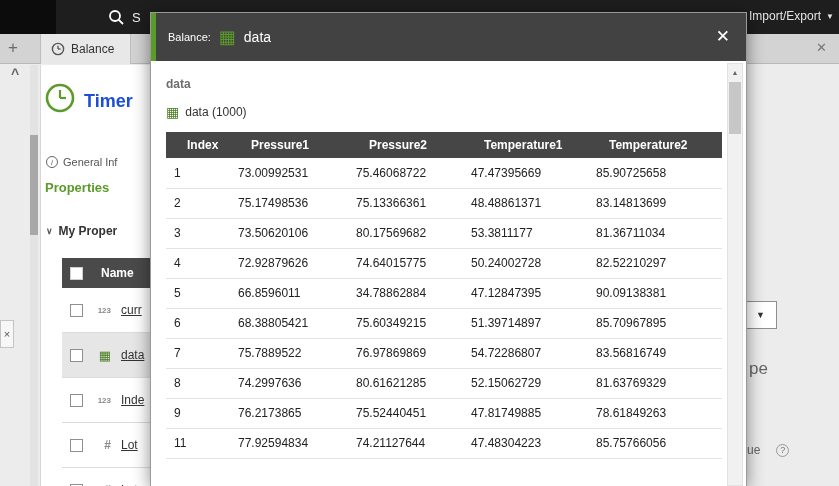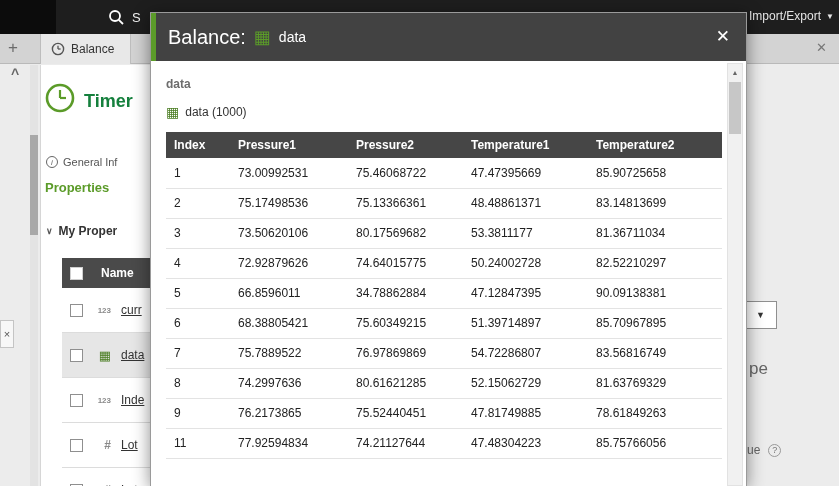--- a/index.html
+++ b/index.html
@@ -29,21 +29,21 @@
   
   .rail-bg{position:absolute;left:0;top:65px;width:41px;height:421px;background:#ececec;border-right:1px solid #d6d6d6;z-index:2;}
   .rail-up{position:absolute;left:11px;top:66px;font-size:14px;font-weight:bold;color:#666;z-index:3;cursor:pointer;}
   .rail-scroll{position:absolute;left:30px;top:65px;width:8px;height:421px;background:#e3e3e3;z-index:3;}
   .rail-thumb{position:absolute;left:30px;top:135px;width:8px;height:100px;background:#a8a8a8;z-index:3;cursor:grab;}
   .rail-collapse{position:absolute;left:0;top:320px;width:14px;height:28px;background:#f7f7f7;border:1px solid #c4c4c4;display:flex;align-items:center;justify-content:center;font-size:11px;color:#555;z-index:3;cursor:pointer;}
 
   
   .content-panel{position:absolute;left:41px;top:65px;width:706px;height:421px;background:#fff;z-index:1;}
   .big-clock{position:absolute;left:44px;top:82px;z-index:2;}
-  .page-title{position:absolute;left:84px;top:88px;height:26px;line-height:26px;font-size:18px;font-weight:bold;color:#15803d;z-index:2;}
+  .page-title{position:absolute;left:84px;top:88px;height:26px;line-height:26px;font-size:18px;font-weight:bold;color:#1d4ed8;z-index:2;}
   .general-tab{position:absolute;left:46px;top:156px;display:flex;align-items:center;gap:5px;font-size:11px;color:#555;z-index:2;cursor:pointer;}
   .info-circle{width:12px;height:12px;border:1px solid #666;border-radius:50%;font-size:8px;color:#666;display:flex;align-items:center;justify-content:center;font-style:italic;}
   .props-heading{position:absolute;left:45px;top:180px;font-size:13px;font-weight:bold;color:var(--accent);z-index:2;}
   .my-props{position:absolute;left:46px;top:224px;font-size:12px;font-weight:bold;color:#333;display:flex;align-items:center;gap:6px;z-index:2;cursor:pointer;}
   .my-props .chev{font-size:9px;color:#555;}
 
   .plist{position:absolute;left:62px;top:258px;width:685px;z-index:2;}
   .plist-header{height:30px;background:#4a4a4a;display:flex;align-items:center;padding-left:8px;gap:18px;}
   .plist-header .hdr-label{color:#fff;font-size:12px;font-weight:bold;}
   .plist-row{height:45px;background:#fff;border-bottom:1px solid #dcdcdc;display:flex;align-items:center;padding-left:8px;gap:10px;cursor:pointer;}
@@ -52,35 +52,35 @@
   .plist-header .cb{border-color:#cfcfcf;}
   .row-icon{width:18px;text-align:right;flex:none;}
   .icon-123{font-size:8px;font-weight:bold;color:#8a8a8a;}
   .icon-hash{font-size:12px;font-weight:bold;color:#8a8a8a;}
   .icon-grid{font-size:13px;color:#4a7d22;}
   .row-link{font-size:12px;color:#333;text-decoration:underline;white-space:nowrap;}
 
   
   .rp-dropdown{position:absolute;left:744px;top:301px;width:33px;height:28px;background:#fff;border:1px solid #8f8f8f;display:flex;align-items:center;justify-content:center;font-size:9px;color:#333;z-index:2;cursor:pointer;}
   .rp-type{position:absolute;left:749px;top:359px;font-size:17px;color:#666;z-index:2;}
-  .rp-value{position:absolute;left:747px;top:443px;font-size:12px;color:#666;display:flex;align-items:center;gap:8px;z-index:2;}
+  .rp-value{position:absolute;left:747px;top:443px;font-size:12px;color:#666;display:flex;align-items:center;gap:16px;z-index:2;}
   .help-circle{width:13px;height:13px;border:1px solid #999;border-radius:50%;font-size:9px;color:#777;display:flex;align-items:center;justify-content:center;cursor:pointer;}
 
   
   .modal{position:absolute;left:150px;top:12px;width:597px;height:474px;background:#fff;box-shadow:0 3px 16px rgba(0,0,0,0.45);z-index:50;border:1px solid #9a9a9a;border-bottom:none;}
   .modal-header{height:48px;background:#424242;border-left:5px solid var(--accent);display:flex;align-items:center;padding-left:12px;gap:8px;position:relative;}
-  .m-title-prefix{color:#fff;font-size:20px;}
+  .m-title-prefix{color:#fff;font-size:11px;}
   .m-title-icon{color:var(--accent);font-size:18px;line-height:1;}
   .m-title-item{color:#fff;font-size:14px;}
   .m-close{position:absolute;right:16px;top:13px;color:#fff;font-size:17px;cursor:pointer;}
   .m-section-label{position:absolute;left:15px;top:64px;font-size:12px;font-weight:bold;color:#6d6d6d;}
   .m-dataset{position:absolute;left:15px;top:92px;display:flex;align-items:center;gap:6px;font-size:12px;color:#333;}
   .m-dataset-icon{color:#4a7d22;font-size:14px;line-height:1;}
   .m-table{position:absolute;left:15px;top:119px;border-collapse:collapse;table-layout:fixed;width:556px;font-size:12px;}
-  .m-table th{background:var(--header-dark);color:#fff;text-align:left;font-weight:bold;height:26px;padding:0 8px;white-space:nowrap;overflow:hidden;}
+  .m-table th{background:var(--header-dark);color:#fff;text-align:left;font-weight:bold;height:26px;padding:0 21px;white-space:nowrap;overflow:hidden;}
   .m-table td{height:30px;padding:0 8px;border-bottom:1px solid #e3e3e3;color:#222;white-space:nowrap;overflow:hidden;}
   .m-scrollbar{position:absolute;right:3px;top:50px;bottom:0;width:16px;background:#f1f1f1;border:1px solid #e2e2e2;}
   .m-scroll-up{height:16px;display:flex;align-items:center;justify-content:center;font-size:7px;color:#666;cursor:pointer;}
   .m-scroll-thumb{position:absolute;left:1px;top:18px;width:12px;height:52px;background:#c7c7c7;cursor:grab;}
 </style>
 </head>
 <body>
 
 <div id="screen">
 

